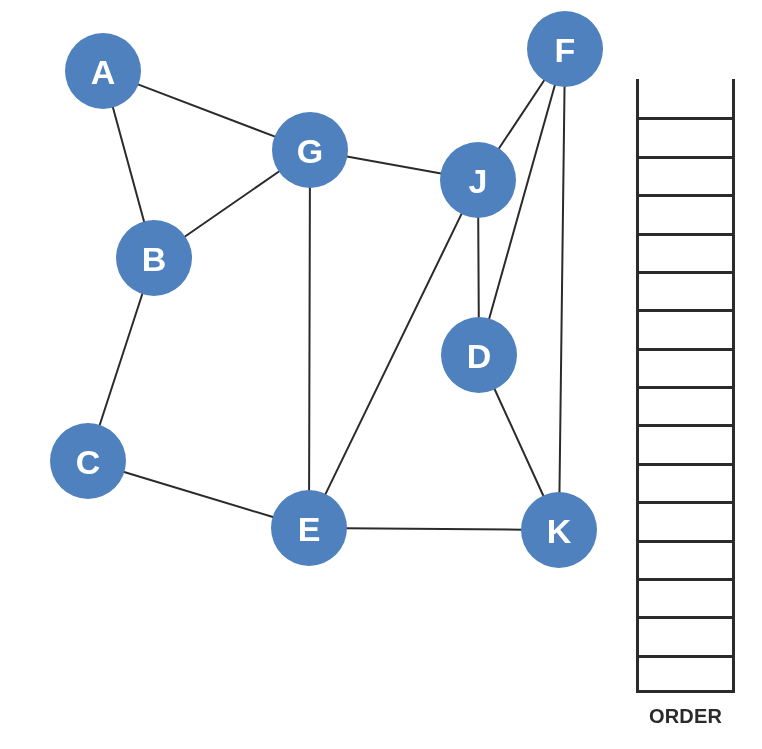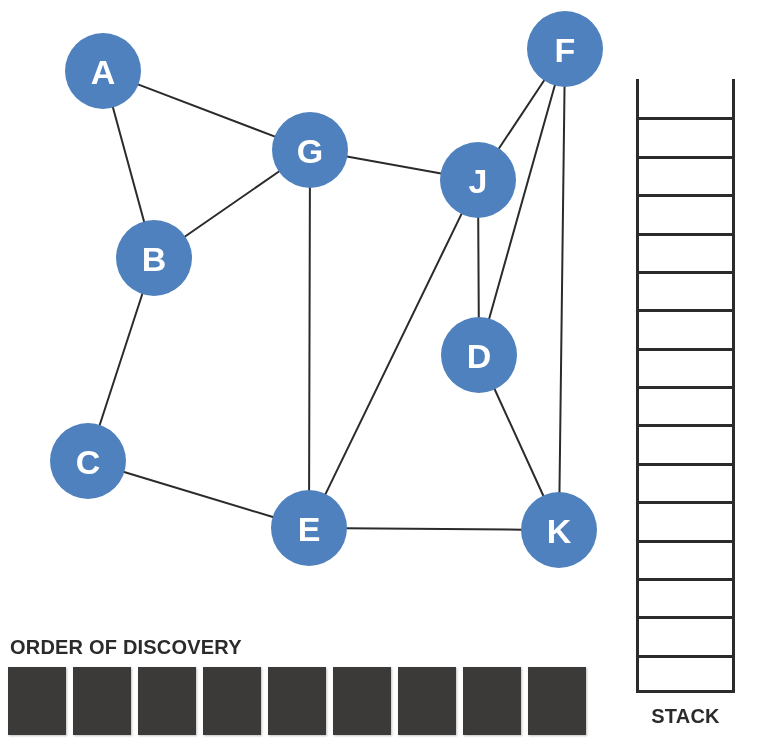--- a/index.html
+++ b/index.html
@@ -164,34 +164,20 @@
           <circle cx="478" cy="180" r="38" class="node-circle" fill="#4e81bd"></circle>
           <text x="478" y="181" class="node-label" fill="#ffffff">J</text>
         </g>
         <g>
           <circle cx="559" cy="530" r="38" class="node-circle" fill="#4e81bd"></circle>
           <text x="559" y="531" class="node-label" fill="#ffffff">K</text>
         </g>
       </g>
   </svg>
 
-  <div id="order-section">
-    <div id="order-title">ORDER OF DISCOVERY</div>
-    <div id="order-slots">
-        <div class="order-slot" style="background: rgb(59, 58, 56);"></div>
-        <div class="order-slot" style="background: rgb(59, 58, 56);"></div>
-        <div class="order-slot" style="background: rgb(59, 58, 56);"></div>
-        <div class="order-slot" style="background: rgb(59, 58, 56);"></div>
-        <div class="order-slot" style="background: rgb(59, 58, 56);"></div>
-        <div class="order-slot" style="background: rgb(59, 58, 56);"></div>
-        <div class="order-slot" style="background: rgb(59, 58, 56);"></div>
-        <div class="order-slot" style="background: rgb(59, 58, 56);"></div>
-        <div class="order-slot" style="background: rgb(59, 58, 56);"></div>
-      </div>
-  </div>
 
   <div id="stack-section">
     <div id="stack-box">
       <div class="stack-rail left"></div>
       <div class="stack-rail right"></div>
     <div class="stack-divider" style="top: 38px; background: rgb(43, 43, 43);"></div>
         <div class="stack-divider" style="top: 77px; background: rgb(43, 43, 43);"></div>
         <div class="stack-divider" style="top: 115px; background: rgb(43, 43, 43);"></div>
         <div class="stack-divider" style="top: 154px; background: rgb(43, 43, 43);"></div>
         <div class="stack-divider" style="top: 192px; background: rgb(43, 43, 43);"></div>
@@ -201,15 +187,15 @@
         <div class="stack-divider" style="top: 345px; background: rgb(43, 43, 43);"></div>
         <div class="stack-divider" style="top: 384px; background: rgb(43, 43, 43);"></div>
         <div class="stack-divider" style="top: 422px; background: rgb(43, 43, 43);"></div>
         <div class="stack-divider" style="top: 461px; background: rgb(43, 43, 43);"></div>
         <div class="stack-divider" style="top: 499px; background: rgb(43, 43, 43);"></div>
         <div class="stack-divider" style="top: 537px; background: rgb(43, 43, 43);"></div>
         <div class="stack-divider" style="top: 576px; background: rgb(43, 43, 43);"></div>
         <div class="stack-divider" style="top: 611px; background: rgb(43, 43, 43);"></div>
       </div>
   </div>
-  <div id="stack-label">STACK</div>
+  <div id="stack-label">ORDER</div>
 
 </div>
 
 </body></html>

